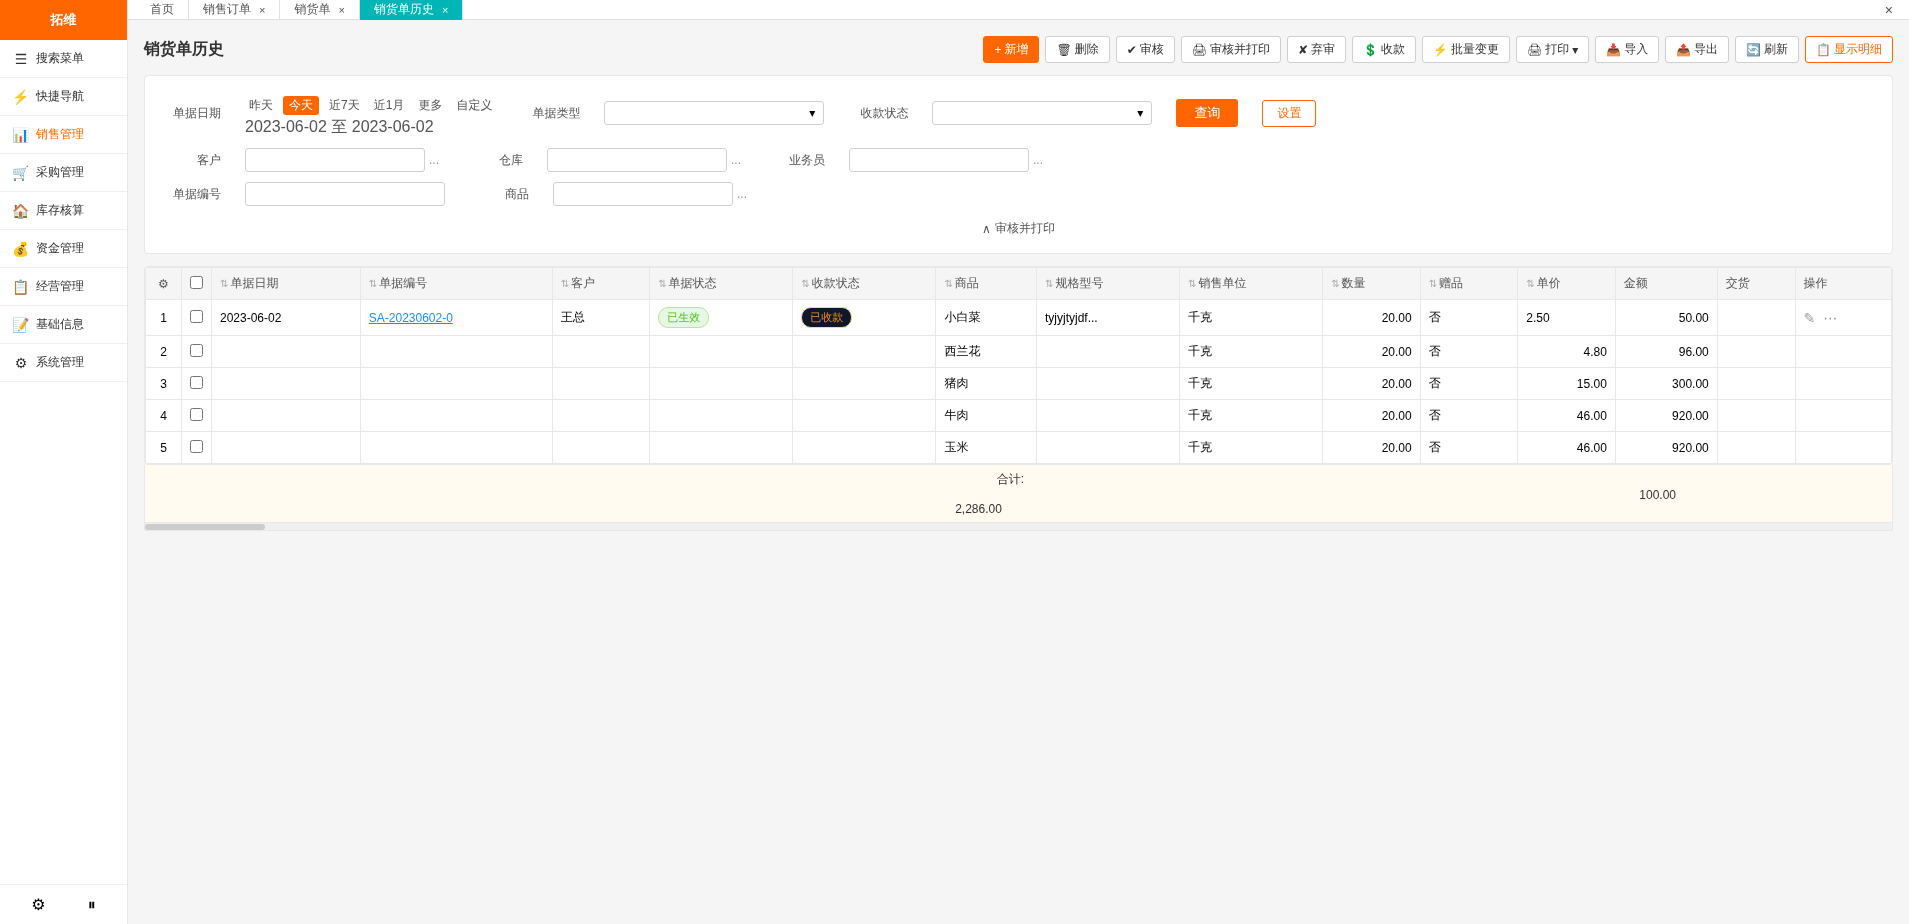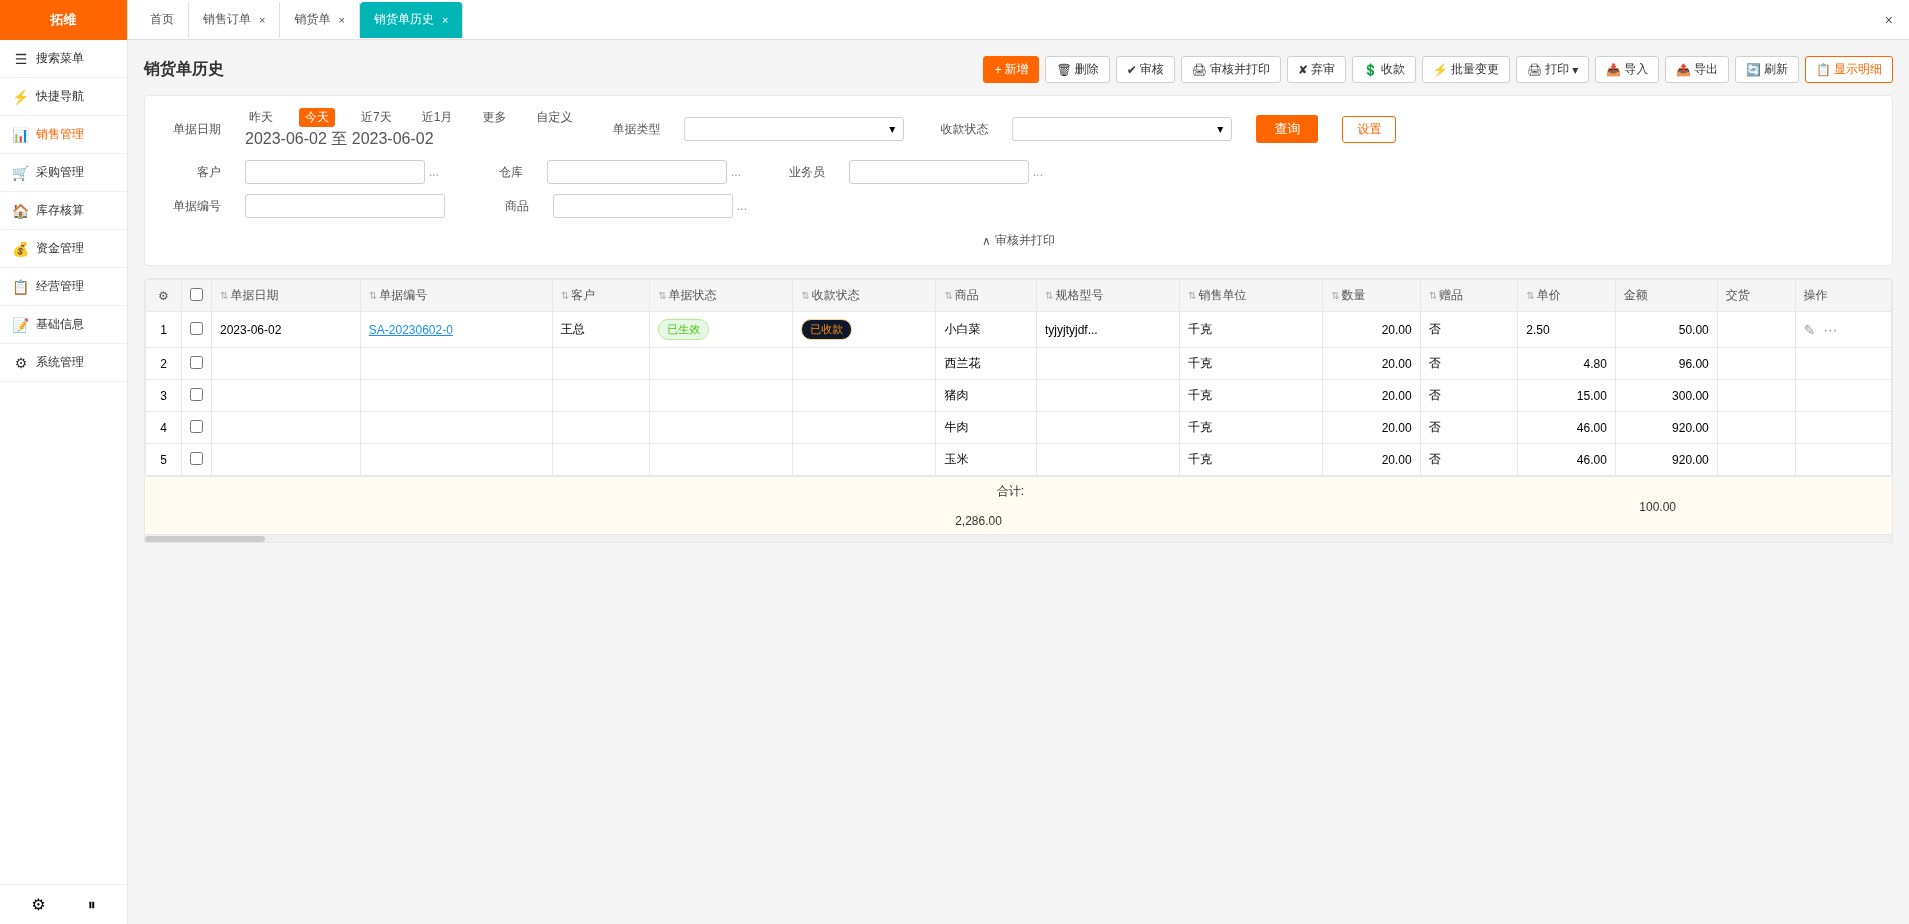--- a/index.html
+++ b/index.html
@@ -51,21 +51,21 @@
       flex-direction: column;
       overflow: hidden;
     }
 
     
     .tab-bar {
       display: flex;
       align-items: center;
       background: #fff;
       border-bottom: 1px solid #e0e0e0;
-      height: 40px;
+      height: 20px;
       padding: 0 8px;
       flex-shrink: 0;
     }
     .tab {
       display: flex;
       align-items: center;
       padding: 0 14px;
       height: 36px;
       cursor: pointer;
       color: #555;
@@ -145,24 +145,25 @@
     }
     .filter-row:last-child { margin-bottom: 0; }
     .filter-label {
       color: #555;
       min-width: 60px;
       text-align: right;
       flex-shrink: 0;
     }
     .date-shortcuts {
       display: flex;
-      gap: 22px;
+      gap: 6px;
       align-items: flex-start;
       font-size: 12px;
       color: #555;
+      margin-top: 8px;
     }
     .date-shortcut {
       cursor: pointer;
       padding: 1px 4px;
     }
     .date-shortcut.active {
       background: #ff6600;
       color: #fff;
       border-radius: 3px;
       padding: 1px 6px;

